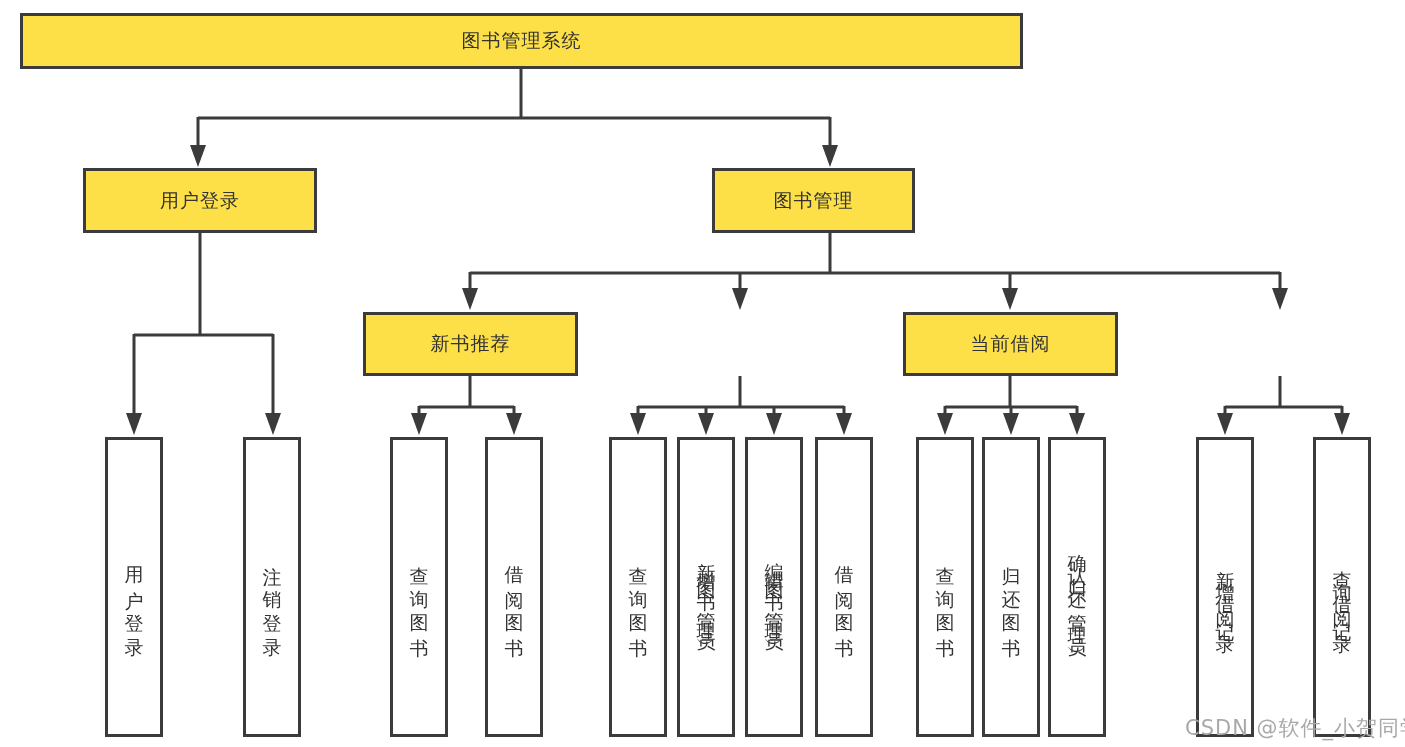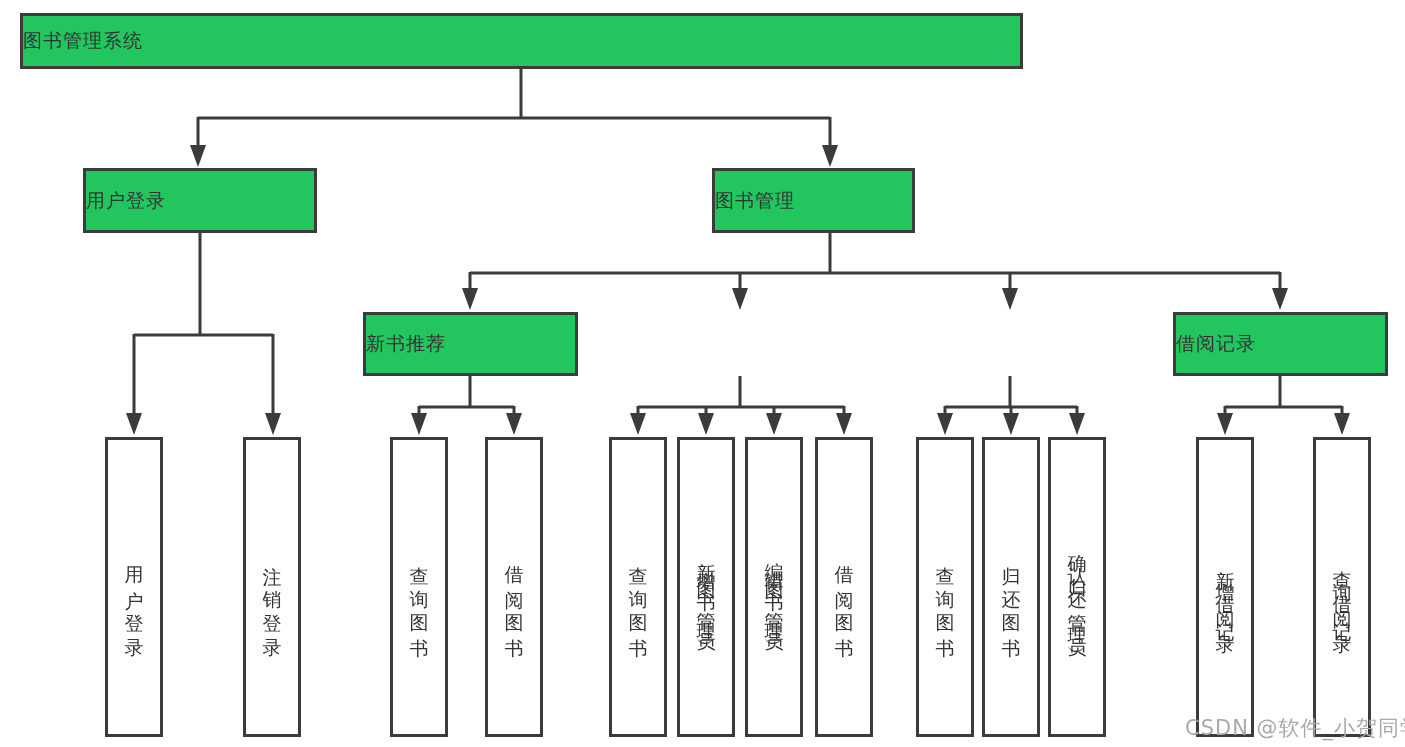--- a/index.html
+++ b/index.html
@@ -23,25 +23,25 @@
   }
   .connectors{
     position:absolute;
     left:0;top:0;
     width:1405px;height:747px;
     color:var(--line);
   }
   .node{
     position:absolute;
     box-sizing:border-box;
-    background:#22c55e;
+    background:#fde047;
     border:3px solid var(--line);
     display:flex;
     align-items:center;
-    justify-content:flex-start;
+    justify-content:center;
     font-size:19px;
     color:var(--text);
     letter-spacing:1px;
   }
   .node-root{left:20px;top:13px;width:1003px;height:56px;}
   .node-branch{top:168px;height:65px;}
   .node-user-login{left:83px;width:234px;}
   .node-book-mgmt{left:712px;width:203px;}
   .node-group{top:312px;height:64px;width:215px;}
   .node-group-1{left:363px;}
@@ -137,22 +137,22 @@
   <div class="node node-branch node-user-login">
     <span>用户登录</span>
   </div>
   <div class="node node-branch node-book-mgmt">
     <span>图书管理</span>
   </div>
 
   <div class="node node-group node-group-1">
     <span>新书推荐</span>
   </div>
-  <div class="node node-group node-group-4">
-    <span>借阅记录</span>
+  <div class="node node-group node-group-3">
+    <span>当前借阅</span>
   </div>
 
   <div class="leaf" style="left:105px;">
     <div class="vlabel ls-4">用户登录</div>
   </div>
   <div class="leaf" style="left:243px;">
     <div class="vlabel ls-4">注销登录</div>
   </div>
 
   <div class="leaf" style="left:390px;">

